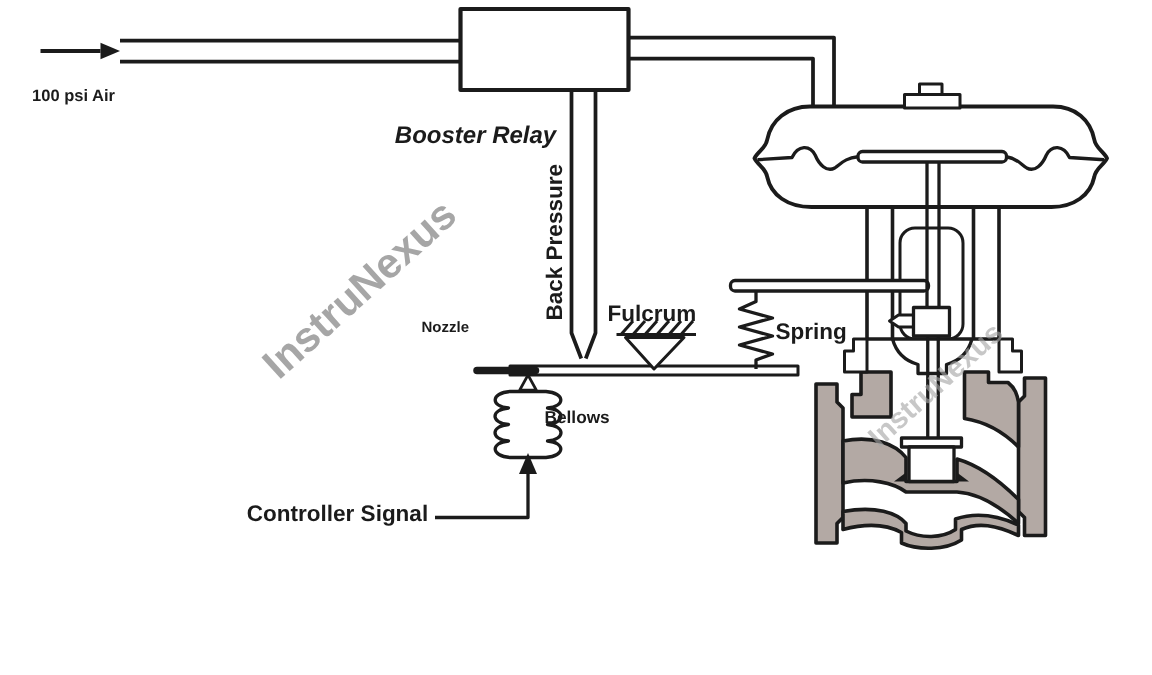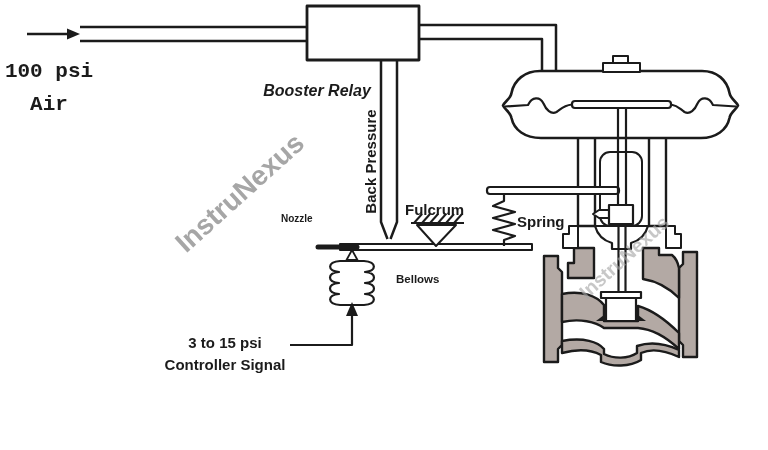--- a/index.html
+++ b/index.html
@@ -138,37 +138,36 @@
         L 340,305 C 327,304 327,295 339,294 C 327,293 327,284 339,283
         C 327,282 327,273 339,272 C 327,271 327,262 340,261 Z"></path>
     </g>
 
     <g>
       <polyline class="ln" points="290,345 352,345 352,315" stroke-width="2.2"></polyline>
       <polygon points="346,316 358,316 352,302" fill="#1b1b1b"></polygon>
     </g>
   </svg>
 
-  <div class="lbl center" style="left:2px; top:56px; width:94px; font-size:21px; line-height:1.55;font-family:Liberation Mono, monospace;">
+  <div class="lbl center" style="left:2px; top:56px; width:94px; font-size:11px; line-height:1.55;">
     <div>100 psi Air</div>
   </div>
 
   <div class="lbl center" style="left:257px; top:83px; width:120px; font-size:16px;font-style:italic;">Booster Relay</div>
 
   <div class="lbl center" style="left:305px; top:154px; width:130px; font-size:15px; transform:rotate(-90deg);">Back Pressure</div>
 
   <div class="lbl" style="left:281px; top:214px; font-size:10px;">Nozzle</div>
 
   <div class="lbl center" style="left:405px; top:202px; width:56px; font-size:15px;">Fulcrum</div>
 
   <div class="lbl" style="left:517px; top:214px; font-size:15px;">Spring</div>
 
-  <div class="lbl" style="left:396px; top:274px; font-size:11.5px;">Bellows</div>
+  <div class="lbl" style="left:363px; top:274px; font-size:11.5px;">Bellows</div>
 
   <div class="lbl center" style="left:152px; top:332px; width:146px; font-size:15px; line-height:1.45;">
-    <div>3 to 15 psi</div>
     <div>Controller Signal</div>
   </div>
 
 
   <div class="wm wm2">InstruNexus</div>
 
 </div>
 
 </body></html>

